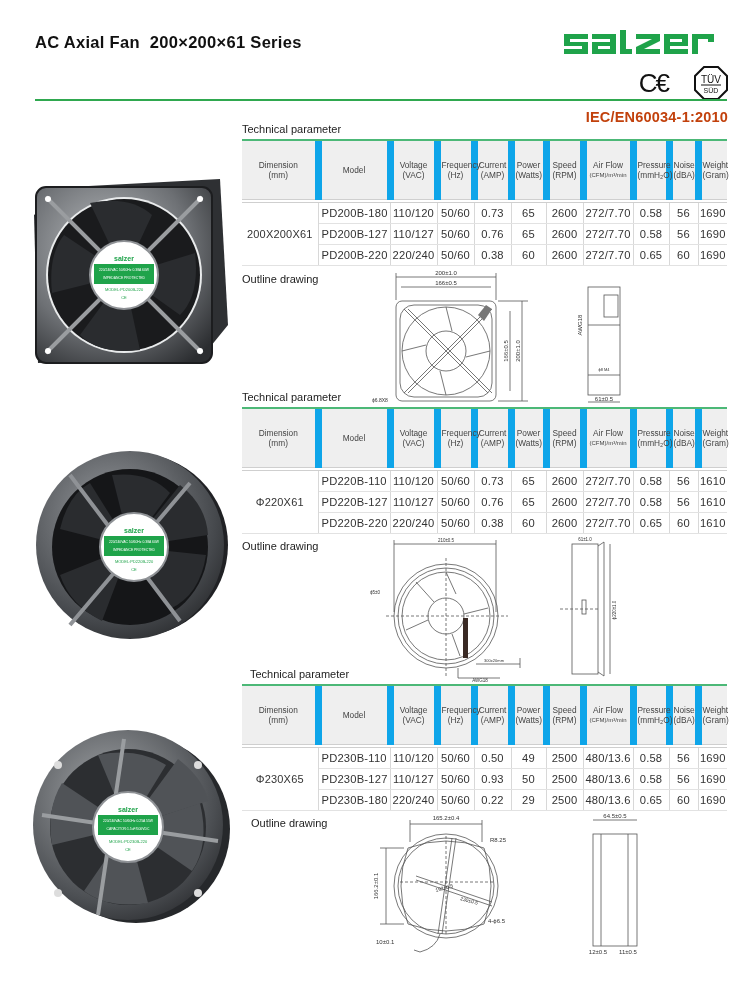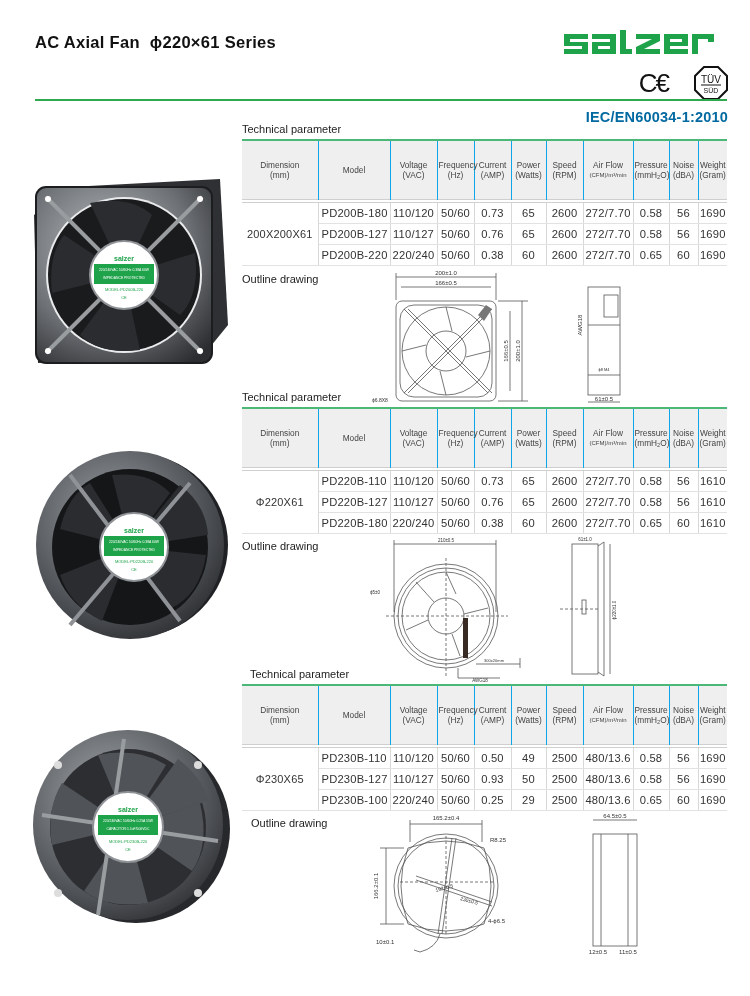--- a/index.html
+++ b/index.html
@@ -8,42 +8,42 @@
 
   .titles { position: absolute; left: 35px; top: 31px; }
   .title-line { font-family: "Liberation Sans", sans-serif; font-weight: bold; font-size: 16.5px; letter-spacing: 0.3px; color: #111; height: 22px; line-height: 22px; white-space: nowrap; }
   .title-line .spec { margin-left: 10px; }
   .header-rule { position: absolute; left: 35px; top: 99px; width: 692px; height: 2px; background: #2fa84f; }
 
   .brand { position: absolute; right: 24px; top: 30px; width: 162px; height: 28px; }
   .cert-row { position: absolute; top: 66px; right: 22px; display: flex; align-items: center; gap: 26px; }
   .ce { font-family: "Liberation Sans", sans-serif; font-size: 26px; font-weight: normal; letter-spacing: -2px; color: #111; }
   .tuv { width: 34px; height: 34px; }
-  .std { position: absolute; right: 22px; top: 109px; font-weight: bold; font-size: 14.5px; color: #0369a1; letter-spacing: 0.2px; }
+  .std { position: absolute; right: 22px; top: 109px; font-weight: bold; font-size: 14.5px; color: #c2410c; letter-spacing: 0.2px; }
 
   .section-label { position: absolute; font-size: 11px; color: #222; }
   .green-rule { position: absolute; left: 242px; width: 485px; height: 2px; background: #4cb877; }
 
   table.spec { position: absolute; left: 242px; width: 485px; border-collapse: collapse; table-layout: fixed; font-family: "Liberation Sans", sans-serif; }
-  table.spec th { background: #efefef; font-weight: normal; font-size: 8.3px; color: #444; line-height: 10px; height: 58px; border-right: 1px solid #0ea5e9; text-align: center; vertical-align: middle; padding: 0 1px; }
+  table.spec th { background: #efefef; font-weight: normal; font-size: 8.3px; color: #444; line-height: 10px; height: 58px; border-right: 7px solid #0ea5e9; text-align: center; vertical-align: middle; padding: 0 1px; }
   table.spec thead tr.sep td { height: 3px; background: #fff; border-top: 1px solid #cfcfcf; border-bottom: 1px solid #cfcfcf; padding: 0; }
   table.spec td { font-size: 11.2px; color: #333; text-align: center; height: 21px; border-right: 1px solid #d8d8d8; border-bottom: 1px solid #e2e2e2; white-space: nowrap; padding: 0; letter-spacing: 0.2px; }
   table.spec td.dim { font-size: 11px; }
   table.spec td:last-child, table.spec th:last-child { border-right: none; }
   table.spec td.model { text-align: left; padding-left: 3px; }
 
   .photo { position: absolute; }
   .drawing { position: absolute; }
   .dim-text { font-family: "Liberation Sans", sans-serif; fill: #333; }
 </style>
 </head>
 <body>
 
 <div class="titles">
-  <div class="title-line"><span>AC Axial Fan</span><span class="spec">ϕ220×61 Series</span></div>
+  <div class="title-line"><span>AC Axial Fan</span><span class="spec">200×200×61 Series</span></div>
 </div>
 
 <svg class="brand" viewBox="0 0 162 28">
   <g fill="#1fa34a">
 
     <path d="M0 4h24v5H6v3h18v12H0v-5h18v-3H0z"></path>
 
     <path d="M28 4h24v20H28V12h18V9H28zM34 16v3h12v-3z"></path>
 
     <path d="M56 0h6v19h6v5H56z"></path>
@@ -397,21 +397,21 @@
       <td>50/60</td>
       <td>0.76</td>
       <td>65</td>
       <td>2600</td>
       <td>272/7.70</td>
       <td>0.58</td>
       <td>56</td>
       <td>1610</td>
     </tr>
     <tr>
-      <td class="model">PD220B-180</td>
+      <td class="model">PD220B-220</td>
       <td>220/240</td>
       <td>50/60</td>
       <td>0.38</td>
       <td>60</td>
       <td>2600</td>
       <td>272/7.70</td>
       <td>0.65</td>
       <td>60</td>
       <td>1610</td>
     </tr>
@@ -539,24 +539,24 @@
       <td>50/60</td>
       <td>0.93</td>
       <td>50</td>
       <td>2500</td>
       <td>480/13.6</td>
       <td>0.58</td>
       <td>56</td>
       <td>1690</td>
     </tr>
     <tr>
-      <td class="model">PD230B-100</td>
+      <td class="model">PD230B-180</td>
       <td>220/240</td>
       <td>50/60</td>
-      <td>0.25</td>
+      <td>0.22</td>
       <td>29</td>
       <td>2500</td>
       <td>480/13.6</td>
       <td>0.65</td>
       <td>60</td>
       <td>1690</td>
     </tr>
   </tbody>
 </table>
 

